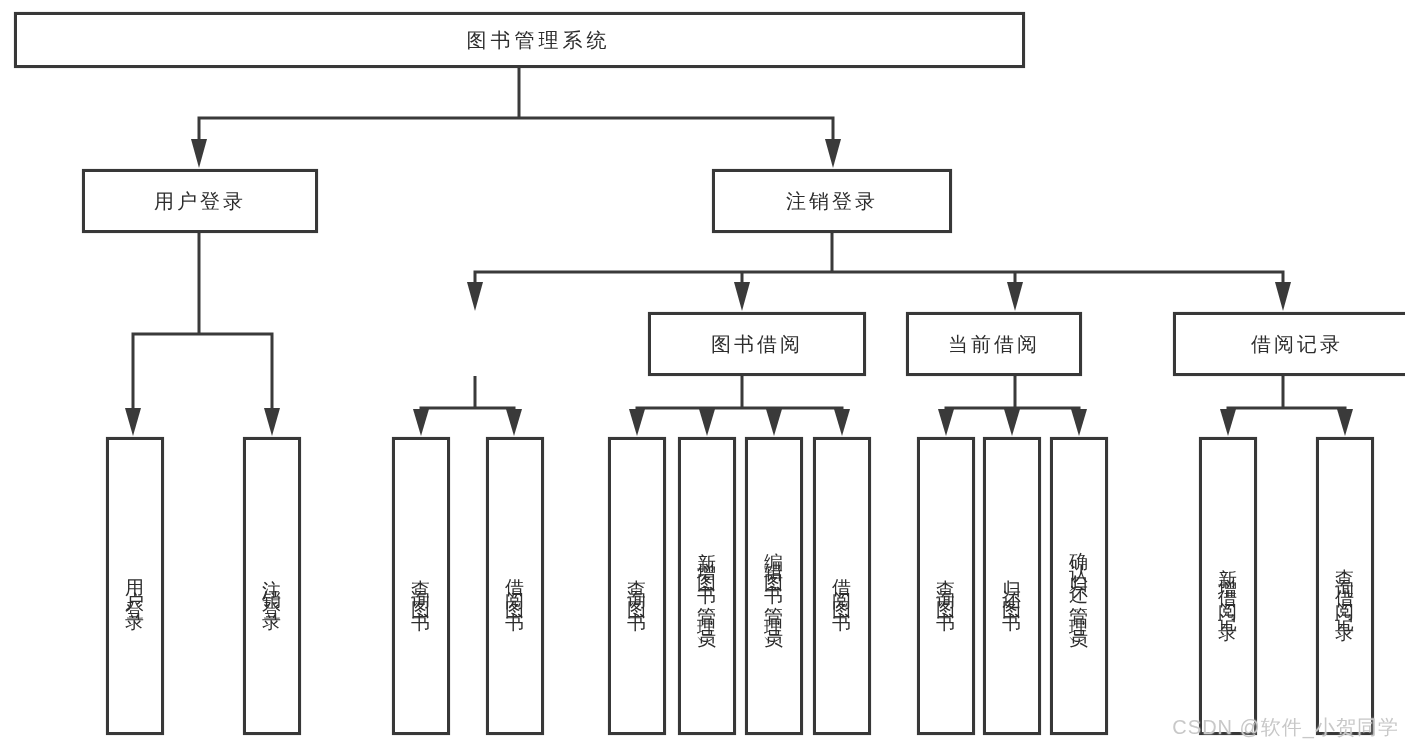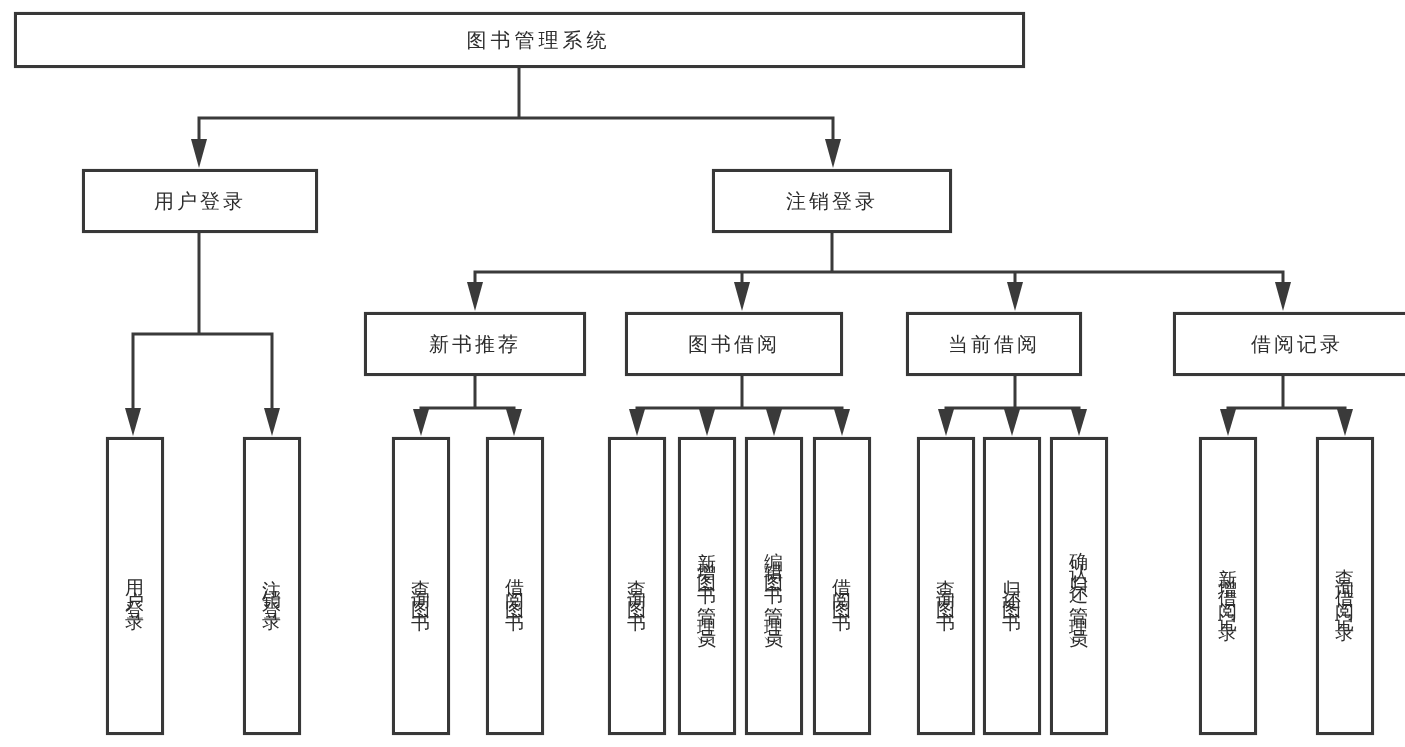--- a/index.html
+++ b/index.html
@@ -79,24 +79,21 @@
     <span>图书管理系统</span>
   </div>
 
   <div class="box h" style="left:82px;top:169px;width:236px;height:64px">
     <span>用户登录</span>
   </div>
   <div class="box h" style="left:712px;top:169px;width:240px;height:64px">
     <span>注销登录</span>
   </div>
 
-  <div class="box h" style="left:364px;top:312px;width:222px;height:64px">
-    <span>新书推荐</span>
-  </div>
-  <div class="box h" style="left:625px;top:312px;width:218px;height:64px">
+  <div class="box h" style="left:648px;top:312px;width:218px;height:64px">
     <span>图书借阅</span>
   </div>
   <div class="box h" style="left:906px;top:312px;width:176px;height:64px">
     <span>当前借阅</span>
   </div>
   <div class="box h" style="left:1173px;top:312px;width:248px;height:64px">
     <span>借阅记录</span>
   </div>
 
   <div class="box v" style="left:106px;top:437px;width:58px;height:298px">
@@ -136,13 +133,14 @@
     <span>确认归还（管理员）</span>
   </div>
 
   <div class="box v" style="left:1199px;top:437px;width:58px;height:298px">
     <span>新增借阅记录</span>
   </div>
   <div class="box v" style="left:1316px;top:437px;width:58px;height:298px">
     <span>查询借阅记录</span>
   </div>
 
+  <div class="watermark">CSDN @软件_小贺同学</div>
 </div>
 
 </body></html>

